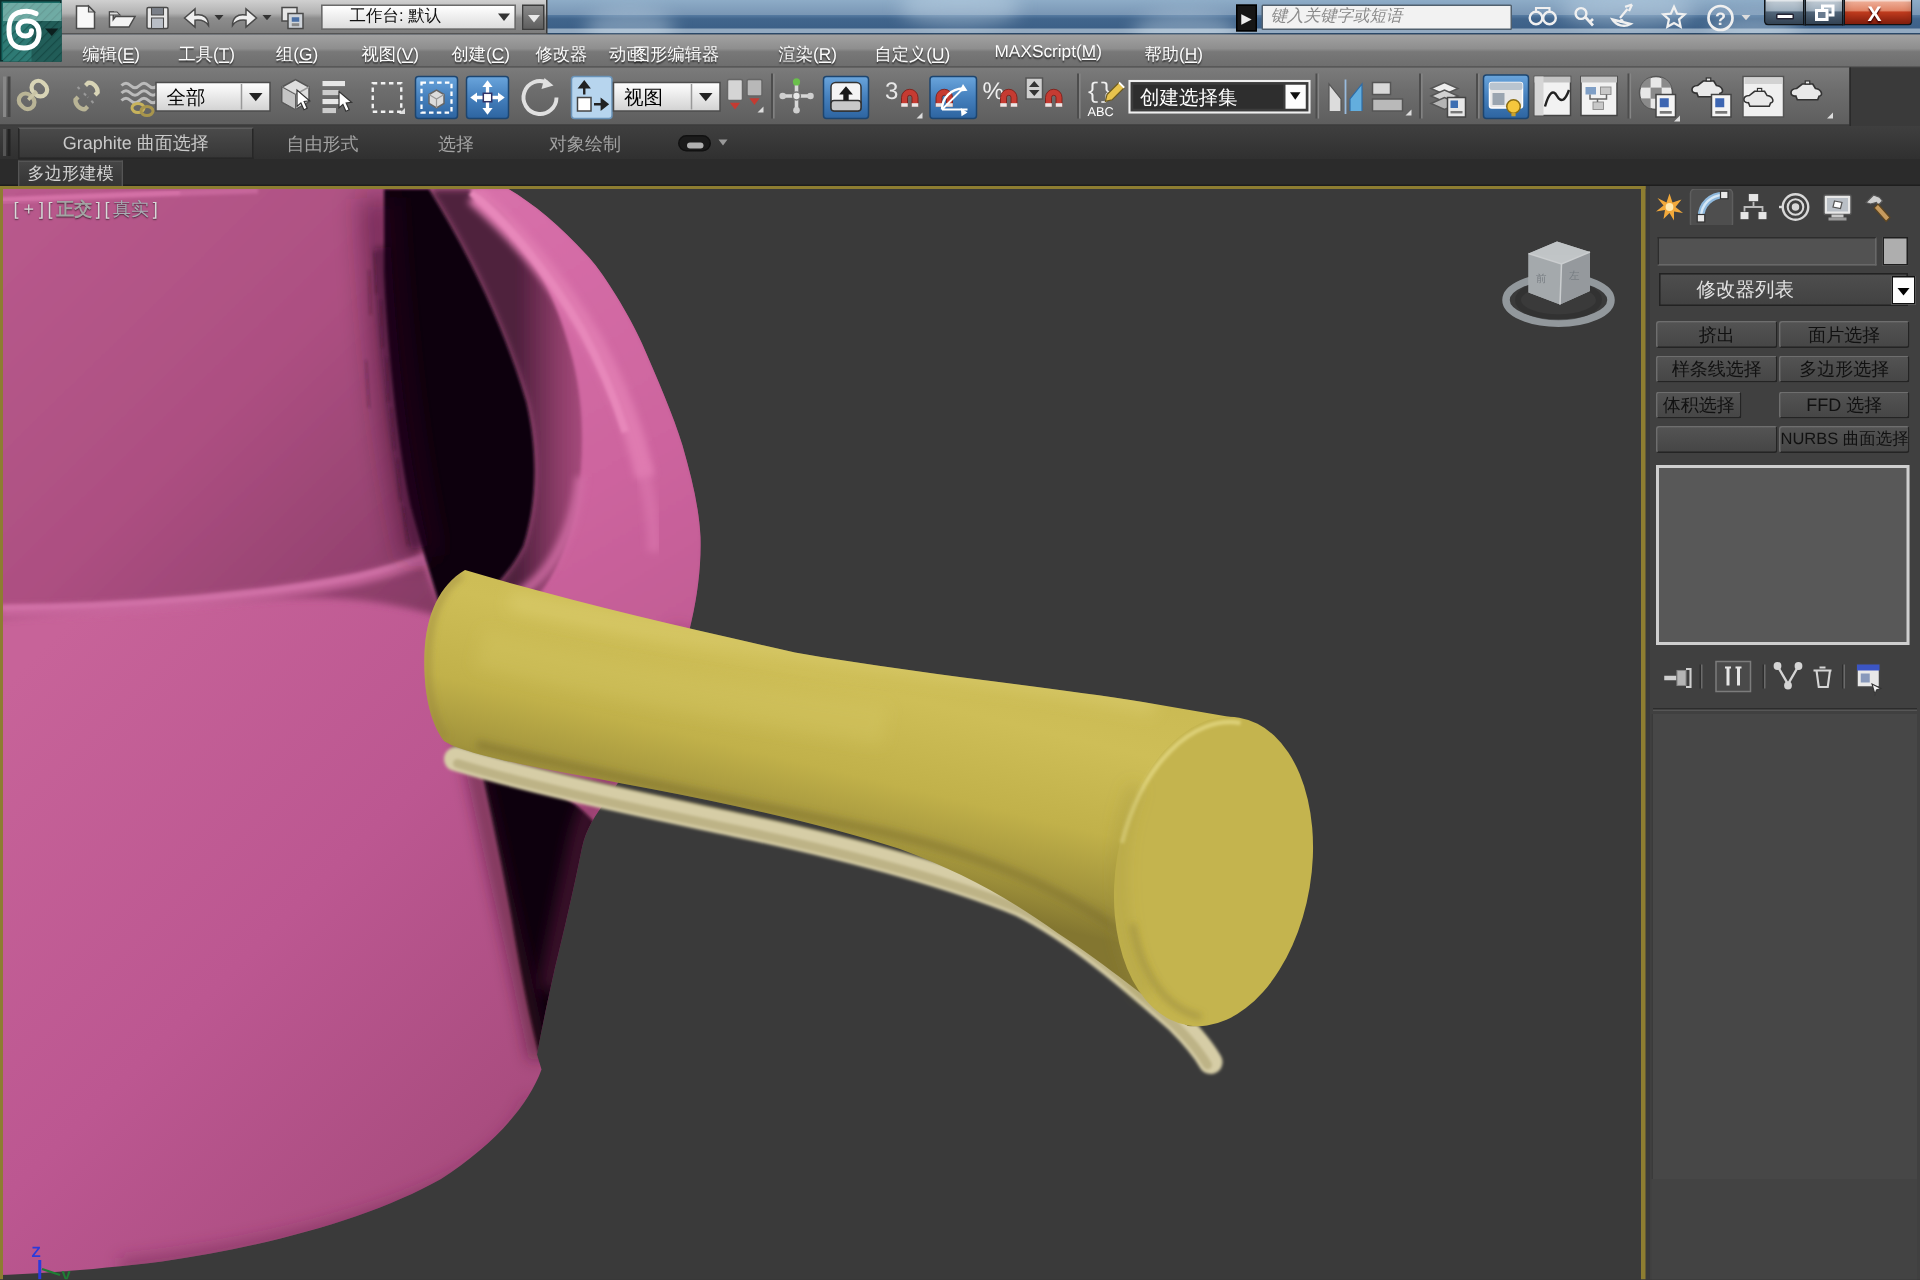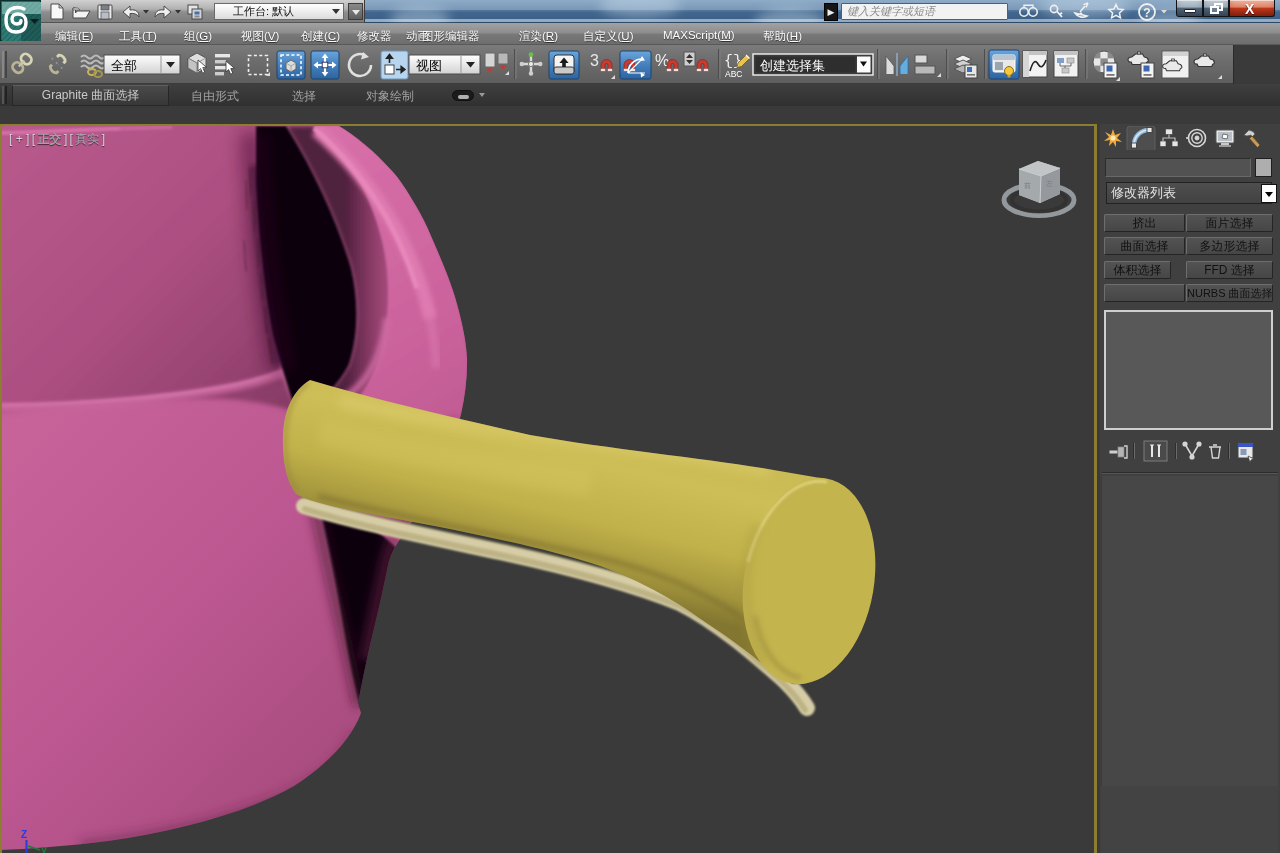--- a/index.html
+++ b/index.html
@@ -46,21 +46,21 @@
 #vp{position:absolute;left:0;top:124px;width:1100px;height:729px;background:#3a3a3a}
 #vpborder{position:absolute;left:0;top:124px;width:1097px;height:729px;border:2px solid #8d7d31;border-bottom:none;border-right:3px solid #8d7d31;pointer-events:none;z-index:5}
 #vplabel{position:absolute;left:9px;top:131px;z-index:6;font-size:12px;color:#d9d9d9;letter-spacing:0px;white-space:nowrap;text-shadow:0 1px 1px rgba(0,0,0,.6)}
 #vplabel b{color:#a3a3a3}
 #vplabel .dim{color:#a8adb3}
 
 #cp{position:absolute;left:1100px;top:124px;width:180px;height:729px;background:#404040}
 #cp .tabs{position:absolute;left:0;top:2px;width:166px;height:24px}
 #cp .field{position:absolute;left:5px;top:34px;width:146px;height:19px;background:#525252;border:1px solid #2d2d2d;border-bottom-color:#686868;border-right-color:#686868}
 #cp .swatch{position:absolute;left:155px;top:34px;width:17px;height:19px;background:#aeaeae;border:1px solid #1f1f1f}
-#cp .modlist{position:absolute;left:6px;top:58px;width:166px;height:22px;background:linear-gradient(#4e4e4e,#424242);border:1px solid #222;color:#e2e2e2;font-size:13px;line-height:20px;padding-left:4px}
+#cp .modlist{position:absolute;left:6px;top:58px;width:166px;height:22px;background:linear-gradient(#4e4e4e,#424242);border:1px solid #222;color:#e2e2e2;font-size:13px;line-height:20px;padding-left:24px}
 #cp .modarr{position:absolute;left:154px;top:1px;width:16px;height:19px;background:#fdfdfd;border:1px solid #111;box-sizing:border-box}
 #cp .modarr i{position:absolute;left:3px;top:7px;width:0;height:0;border:4px solid transparent;border-top:5px solid #000}
 .cbtn{position:absolute;background:linear-gradient(#535353,#464646);border:1px solid #242424;border-top-color:#6e6e6e;border-left-color:#6e6e6e;border-radius:2px;color:#111;font-size:12px;text-align:center;line-height:16px;overflow:hidden;white-space:nowrap}
 #cp .stack{position:absolute;left:4px;top:186px;width:169px;height:120px;background:#585858;border:2px solid #cfcfcf}
 #cp .divider{position:absolute;left:2px;top:348px;width:176px;height:2px;background:#2c2c2c;border-bottom:1px solid #565656}
 #cp .rollarea{position:absolute;left:1px;top:352px;width:177px;height:310px;background:#474747;border-left:1px solid #3a3a3a}
 #cp .lower{position:absolute;left:1px;top:662px;width:177px;height:67px;background:#434343}
 </style></head>
 <body>
 <div class="page">
@@ -441,20 +441,23 @@
   <div class="grip"></div>
   <div class="atab">Graphite 曲面选择</div>
   <span class="tab" style="left:191px">自由形式</span>
   <span class="tab" style="left:292px">选择</span>
   <span class="tab" style="left:366px">对象绘制</span>
   <div class="pill">
         <i></i>
       </div>
   <div class="parr"></div>
 </div>
+<div id="rib2">
+      <div class="atab">多边形建模</div>
+    </div>
 
 <div id="vp">
 <svg id="scene" width="1100" height="729" viewBox="0 124 1100 729" style="position:absolute;left:0;top:0">
 <defs>
   <linearGradient id="interiorg" x1="0" y1="124" x2="300" y2="430" gradientUnits="userSpaceOnUse">
     <stop offset="0" stop-color="#b95a8d"></stop>
             <stop offset=".5" stop-color="#ac4f81"></stop>
             <stop offset=".8" stop-color="#954270"></stop>
             <stop offset="1" stop-color="#7e375f"></stop>
   </linearGradient>
@@ -648,23 +651,23 @@
       <path d="M0,-2 l8,9 l-2.6,2.6 l-8,-9 z" fill="#c59a5e" stroke="#5c4420" stroke-width=".8"></path>
     </g>
   </svg>
   <div class="field"></div>
   <div class="swatch"></div>
   <div class="modlist">修改器列表<div class="modarr">
           <i></i>
         </div></div>
   <div class="cbtn" style="left:4px;top:90px;width:81px;height:18px">挤出</div>
   <div class="cbtn" style="left:86px;top:90px;width:87px;height:18px">面片选择</div>
-  <div class="cbtn" style="left:4px;top:113px;width:81px;height:18px">曲面选择</div>
+  <div class="cbtn" style="left:4px;top:113px;width:81px;height:18px">样条线选择</div>
   <div class="cbtn" style="left:86px;top:113px;width:87px;height:18px">多边形选择</div>
-  <div class="cbtn" style="left:4px;top:137px;width:67px;height:18px">体积选择</div>
+  <div class="cbtn" style="left:4px;top:137px;width:57px;height:18px">体积选择</div>
   <div class="cbtn" style="left:86px;top:137px;width:87px;height:18px">FFD 选择</div>
   <div class="cbtn" style="left:4px;top:160px;width:81px;height:18px"></div>
   <div class="cbtn" style="left:86px;top:160px;width:87px;height:18px;font-size:11px">NURBS 曲面选择</div>
   <div class="stack"></div>
   <svg class="stackicons" width="180" height="26" style="position:absolute;left:0;top:316px">
 
     <g transform="translate(10,5)" stroke="#cfcfcf" fill="#cfcfcf">
       <rect x="0" y="6" width="7" height="2"></rect>
       <rect x="8" y="2" width="6" height="10" fill="#b5b5b5" stroke="#888" stroke-width=".7"></rect>
       <path d="M14,1 l3,0 l0,12 l-3,0" fill="none" stroke-width="1.4"></path>

